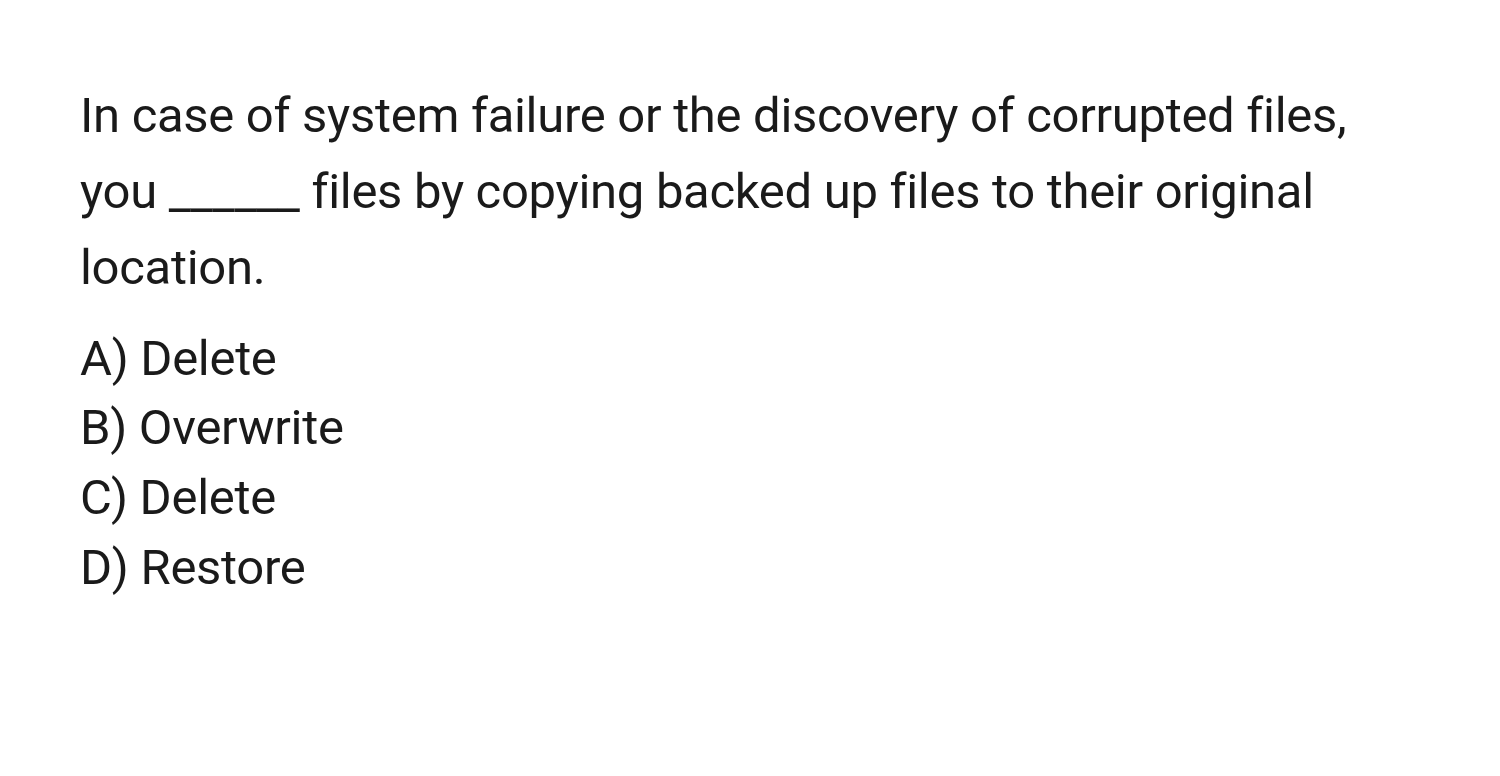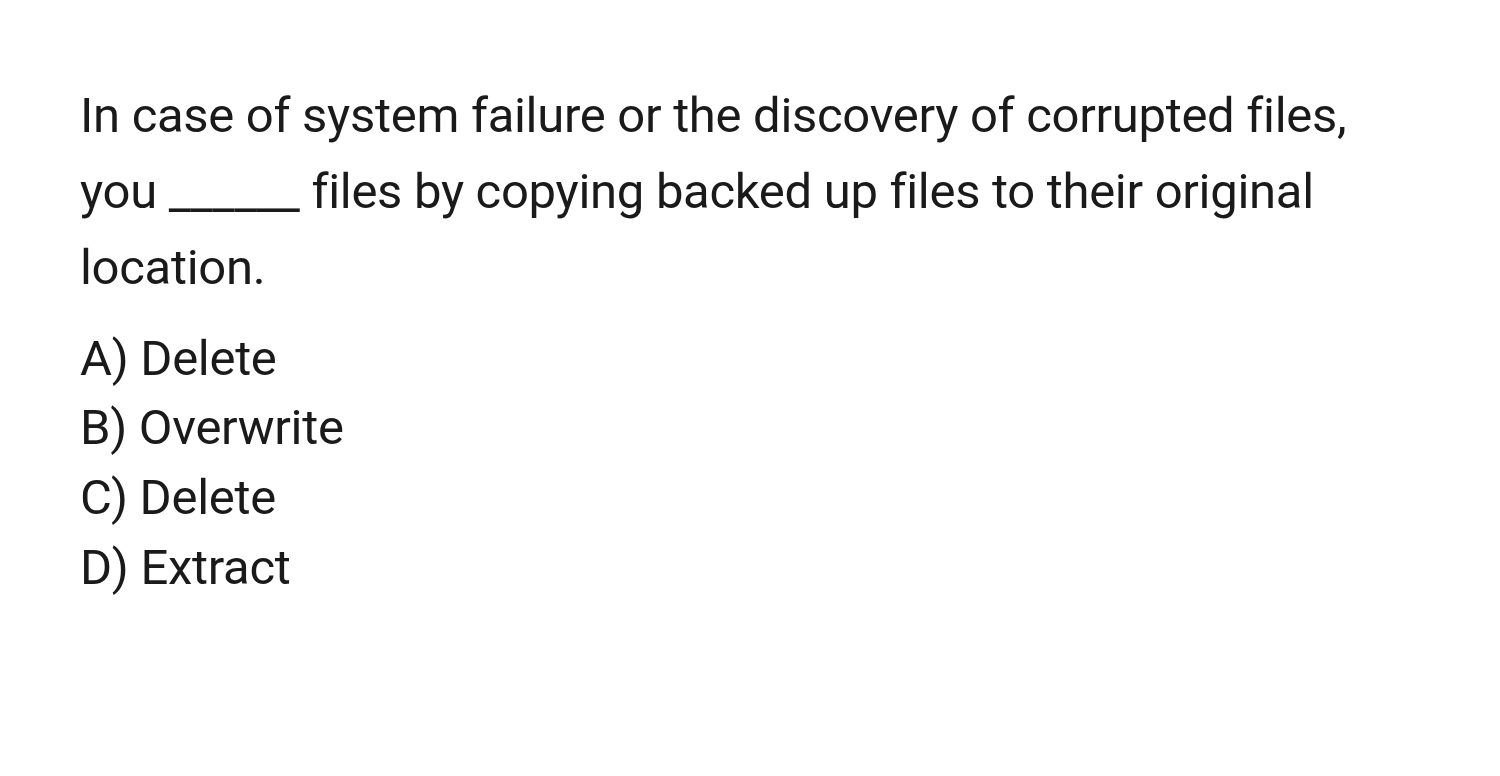--- a/index.html
+++ b/index.html
@@ -50,14 +50,14 @@
   <span class="option-text">Overwrite</span>
 </div>
 
 <div class="option">
   <span class="option-label">C)</span>
   <span class="option-text">Delete</span>
 </div>
 
 <div class="option">
   <span class="option-label">D)</span>
-  <span class="option-text">Extract</span>
+  <span class="option-text">Restore</span>
 </div>
 
 </body></html>

